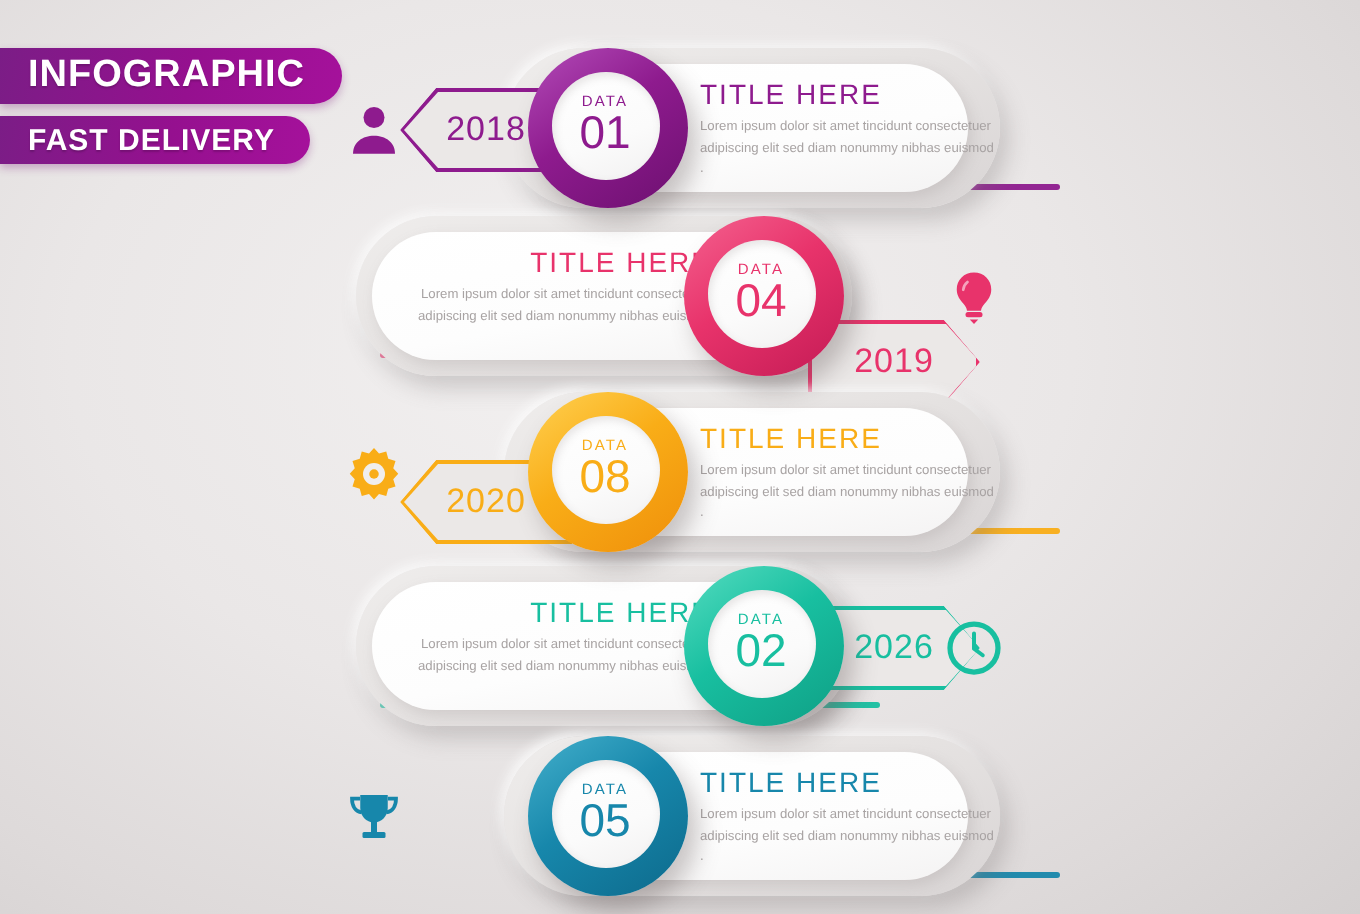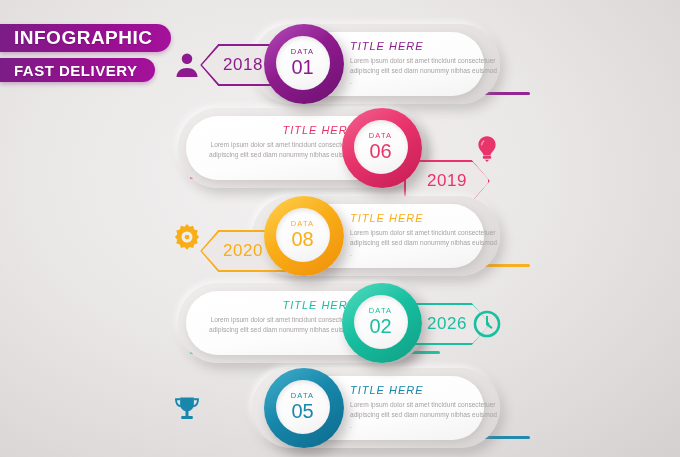--- a/index.html
+++ b/index.html
@@ -79,28 +79,28 @@
     z-index:5;
   }
   .ring .dot{
     width:54px;height:54px;border-radius:50%;
     background:linear-gradient(160deg,#ffffff 0%,#fbfbfb 60%,#f2f1f1 100%);
     display:flex;flex-direction:column;align-items:center;justify-content:center;
     box-shadow:inset 1px 2px 4px rgba(120,110,110,.18);
     margin-left:-3px;margin-top:-3px;
   }
   .dot .lbl{font-size:7.5px;letter-spacing:1.1px;line-height:1;margin-bottom:1px;}
-  .dot .num{font-size:20px;line-height:1;font-weight:400;}
+  .dot .num{font-size:23px;line-height:1;font-weight:400;}
 
   
   .conn{position:absolute;height:3px;border-radius:2px;}
 
   
   .txt{position:absolute;top:22px;width:150px;}
-  .txt .title{font-size:11px;letter-spacing:1px;line-height:1.1;margin-bottom:4px;font-style:italic;}
+  .txt .title{font-size:14px;letter-spacing:1px;line-height:1.1;margin-bottom:4px;}
   .txt .body{font-size:6.6px;line-height:1.55;color:#a8a3a3;}
   .ta-left{text-align:left;}
   .ta-right{text-align:right;}
 
   
   .sicon{position:absolute;top:30px;width:34px;height:34px;display:flex;align-items:center;justify-content:center;}
   .sicon svg{display:block;}
 </style>
 </head>
 <body>
@@ -146,21 +146,21 @@
           <div class="body">Lorem ipsum dolor sit amet tincidunt consectetuer adipiscing elit sed diam nonummy nibhas euismod .</div>
         </div>
         <div class="hex hex-rev" style="left:404px;margin-top:32px;">
           <div class="hex-fill" style="background:#e8336b;"></div>
           <div class="hex-hole"></div>
           <span class="hex-label" style="color:#e8336b;">2019</span>
         </div>
         <div class="ring" style="left:342px;background:linear-gradient(145deg,#f4628f 0%,#e8336b 45%,#c41b55 100%);">
           <div class="dot">
             <span class="lbl" style="color:#e8336b;">DATA</span>
-            <span class="num" style="color:#e8336b;">06</span>
+            <span class="num" style="color:#e8336b;">04</span>
           </div>
         </div>
         <div class="sicon" style="left:470px;">
           <svg width="30" height="30" viewBox="0 0 24 24">
             <path d="M12 1.8c-4 0-6.9 3-6.9 6.8 0 2.6 1.4 4.2 2.6 5.6.8 1 1.4 1.8 1.5 2.9h5.6c.1-1.1.7-1.9 1.5-2.9 1.2-1.4 2.6-3 2.6-5.6 0-3.8-2.9-6.8-6.9-6.8z" fill="#e8336b"></path>
             <rect x="8.6" y="17.6" width="6.8" height="2.1" rx="1" fill="#e8336b"></rect>
             <path d="M10.3 20.6h3.4l-1.7 1.8z" fill="#e8336b"></path>
             <path d="M9.4 5.6c-1 .8-1.6 2-1.7 3.1" stroke="#ffffff" stroke-width="1.1" fill="none" stroke-linecap="round" opacity=".55"></path>
           </svg>
         </div>

